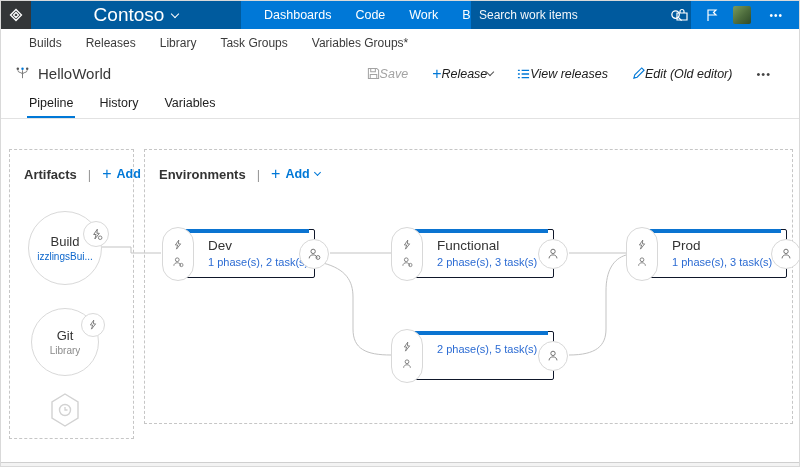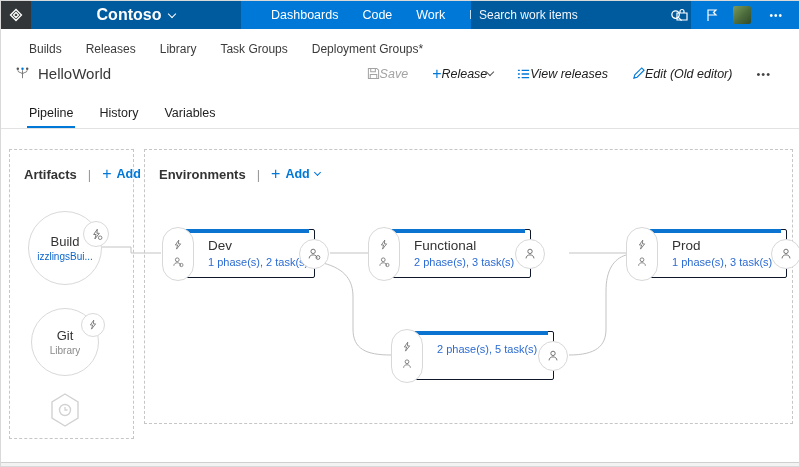--- a/index.html
+++ b/index.html
@@ -3,50 +3,50 @@
 <meta charset="utf-8">
 <style>
   * { margin:0; padding:0; box-sizing:border-box; }
   html,body { width:800px; height:467px; font-family:"Liberation Sans","DejaVu Sans",sans-serif; background:#fff; }
   .app { position:relative; width:800px; height:467px; background:#fff; border:1px solid #d9d9d9; overflow:hidden; }
 
   
   .topbar { position:absolute; top:0; left:0; width:100%; height:28px; background:#0078d7; display:flex; align-items:stretch; color:#fff; font-size:12.5px; }
   .logo-tile { width:30px; background:#333638; display:flex; align-items:center; justify-content:center; flex:0 0 auto; cursor:pointer; }
   .project-area { width:210px; background:#005b9e; display:flex; align-items:center; justify-content:center; gap:8px; flex:0 0 auto; cursor:pointer; position:relative; }
-  .project-name { font-size:16px;font-weight:bold; }
+  .project-name { font-size:19px; }
   .chev { width:6px; height:6px; border-right:1.4px solid currentColor; border-bottom:1.4px solid currentColor; transform:rotate(45deg); display:inline-block; margin-top:-3px; }
-  .nav { display:flex; align-items:center; padding-left:19px; gap:2px; }
+  .nav { display:flex; align-items:center; padding-left:12px; gap:2px; }
   .nav-item { padding:0 11px; height:28px; display:flex; align-items:center; cursor:pointer; white-space:nowrap; position:relative; }
   .nav-item.active::after { content:""; position:absolute; bottom:0; left:50%; margin-left:-5px; border-left:5px solid transparent; border-right:5px solid transparent; border-bottom:5px solid #fff; }
   .nav-more { padding:0 10px; letter-spacing:1px; font-size:10px; cursor:pointer; }
   .search-box { position:absolute; left:470px; top:0; width:220px; height:28px; background:#005a9e; display:flex; align-items:center; padding:0 8px; }
   .search-box input { flex:1; background:transparent; border:none; outline:none; color:#fff; font-size:12px; font-family:inherit; }
   .search-box input::placeholder { color:rgba(255,255,255,.95); }
   .topbar-right { position:absolute; right:0; top:0; height:28px; display:flex; align-items:center; gap:4px; padding-right:6px; }
   .tb-icon { width:26px; height:28px; display:flex; align-items:center; justify-content:center; cursor:pointer; }
   .avatar { width:18px; height:18px; border-radius:2px; background:linear-gradient(135deg,#7a9b5c 0%,#4c6b3c 55%,#2f4a28 100%); }
 
   
-  .hubnav { position:absolute; top:28px; left:0; width:100%; height:27px; background:#fff; display:flex; align-items:flex-end; padding-left:18px; gap:4px; }
+  .hubnav { position:absolute; top:28px; left:0; width:100%; height:27px; background:#fff; display:flex; align-items:center; padding-left:18px; gap:4px; }
   .hub-item { padding:0 10px; font-size:12px; color:#3b3b3b; cursor:pointer; white-space:nowrap; }
 
   
   .def-header { position:absolute; top:55px; left:0; width:100%; height:35px; display:flex; align-items:center; padding:0 14px; }
   .def-title-wrap { display:flex; align-items:center; gap:8px; }
   .def-title { font-size:15px; color:#383838; }
   .toolbar { position:absolute; right:18px; top:0; height:35px; display:flex; align-items:center; gap:4px; font-size:12.5px; color:#212121; }
   .tb-btn { display:flex; align-items:center; gap:0; padding:0 10px; height:28px; cursor:pointer; white-space:nowrap;font-style:italic; }
   .tb-btn.disabled { color:#a3a3a3; cursor:default; }
   .plus-glyph { color:#0078d7; font-size:16px; font-weight:400; line-height:1; }
   .chev-dark { border-color:#555; }
   .tb-more { padding:0 10px; letter-spacing:1px; color:#444; font-size:11px; cursor:pointer; }
 
   
-  .tabs { position:absolute; top:100px; left:0; width:100%; height:28px; display:flex; align-items:flex-end; padding-left:18px; gap:6px; border-bottom:1px solid #e2e2e2; }
+  .tabs { position:absolute; top:90px; left:0; width:100%; height:28px; display:flex; align-items:flex-end; padding-left:18px; gap:6px; border-bottom:1px solid #e2e2e2; }
   .tab { padding:5px 10px 8px; font-size:12.5px; color:#222; cursor:pointer; display:flex; align-items:center; gap:5px; position:relative; }
   .tab.active { color:#1a1a1a; }
   .tab.active::after { content:""; position:absolute; left:8px; right:8px; bottom:0; height:2px; background:#0078d7; }
   .chev-gray { border-color:#777; width:5px; height:5px; }
 
   
   .panel { position:absolute; border:1px dashed #c6c6c6; background:#fff; z-index:0; }
   .panel-artifacts { left:8px; top:148px; width:125px; height:290px; }
   .panel-environments { left:143px; top:148px; width:649px; height:275px; }
   .panel-head { display:flex; align-items:center; gap:11px; font-size:13px; color:#333; padding:16px 0 0 14px; }
@@ -72,21 +72,21 @@
 
   
   .env-card { position:absolute; height:49px; background:#fff; border:1px solid #0f172a; border-radius:2px; z-index:2; cursor:pointer; }
   .env-bar { position:absolute; top:-1px; left:5px; right:5px; height:4px; background:#0b74d1; }
   .env-text { position:absolute; left:30px; top:8px; }
   .env-name { font-size:13.5px; color:#333; }
   .env-summary { font-size:11px; color:#2b6bd3; margin-top:3px; cursor:pointer; }
   .pre-pill { position:absolute; left:-16px; top:50%; transform:translateY(-50%); width:32px; height:54px; background:#fff; border:1px solid #d8d8d8; border-radius:17px; display:flex; flex-direction:column; align-items:center; justify-content:center; gap:5px; z-index:3; cursor:pointer; }
   .post-circle { position:absolute; right:-15px; top:50%; transform:translateY(-50%); width:30px; height:30px; background:#fff; border:1px solid #d8d8d8; border-radius:50%; display:flex; align-items:center; justify-content:center; z-index:3; cursor:pointer; }
   .card-dev { left:176px; top:228px; width:138px; }
-  .card-functional { left:382px; top:228px; width:148px; }
+  .card-functional { left:405px; top:228px; width:148px; }
   .card-perf { left:405px; top:330px; width:148px; }
   .card-prod { left:640px; top:228px; width:146px; }
 
   .bottom-edge { position:absolute; left:0; bottom:0; width:100%; height:4px; border-top:1px solid #cfcfcf; background:#f3f3f3; }
 </style>
 </head>
 <body>
 
 <div class="app">
 
@@ -130,21 +130,21 @@
         </span>
       <span class="nav-more">•••</span>
     </div>
   </div>
 
   <div class="hubnav">
     <span class="hub-item">Builds</span>
     <span class="hub-item">Releases</span>
     <span class="hub-item">Library</span>
     <span class="hub-item">Task Groups</span>
-    <span class="hub-item">Deployment Groups*</span>
+    <span class="hub-item">Variables Groups*</span>
   </div>
 
   <div class="def-header">
     <div class="def-title-wrap">
       <svg width="15" height="15" viewBox="0 0 16 16">
         <circle cx="3" cy="3" r="1.3" fill="#555"></circle>
           <circle cx="8" cy="3" r="1.3" fill="#0078d7"></circle>
           <circle cx="13" cy="3" r="1.3" fill="#555"></circle>
         <path d="M3 4.5 C3 8 8 6 8 9 M13 4.5 C13 8 8 6 8 9 M8 4.5 V13" fill="none" stroke="#777" stroke-width="1"></path>
       </svg>

